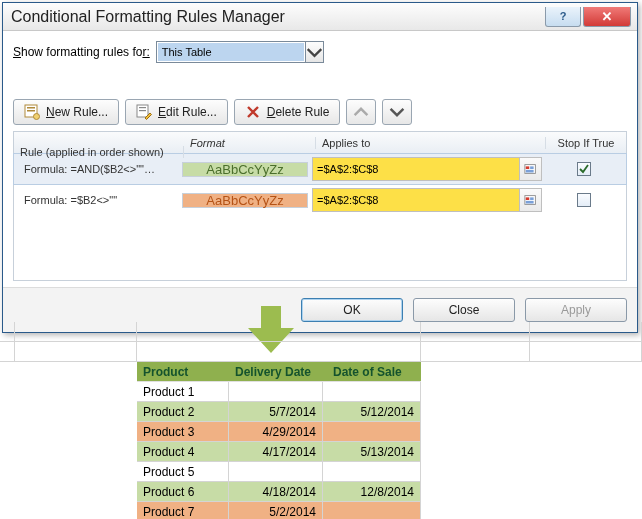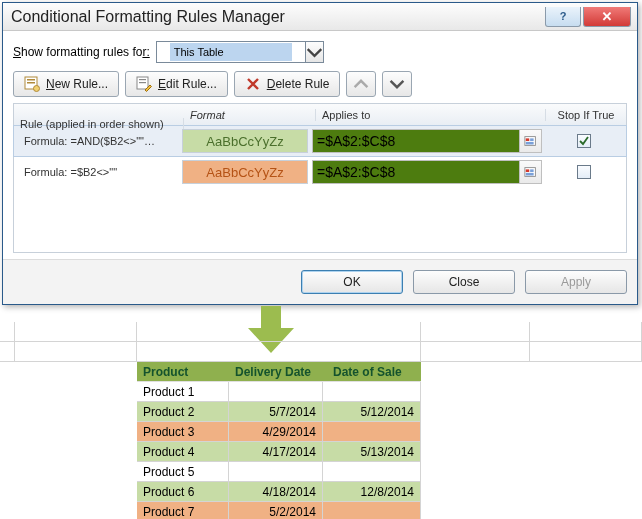--- a/index.html
+++ b/index.html
@@ -8,41 +8,41 @@
   .titlebar { height:28px; background:linear-gradient(#fdfdfd,#e8e8e8); border-bottom:1px solid #c8c8c8; display:flex; align-items:center; }
   .titlebar-text { padding-left:8px; flex:1; color:#222; font-size:16px; }
   .titlebar-btns { display:flex; }
   .titlebar-btn { width:36px; height:20px; border:1px solid #8a9aaa; border-top:none; border-radius:0 0 3px 3px; margin-right:2px; display:flex; align-items:center; justify-content:center; font-size:11px; }
   .btn-help { background:linear-gradient(#eaf3fb,#c7ddf0); color:#2a5a8a; font-weight:bold; }
   .btn-close { background:linear-gradient(#f07a78,#d23a36); color:#fff; font-weight:bold; width:48px; margin-right:6px; font-size:13px; }
   .dialog-body { padding:10px 10px 6px 10px; }
   .rowline { display:flex; align-items:center; margin-bottom:8px; }
   .und { text-decoration:underline; }
   .dropdown { position:relative; margin-left:6px; width:168px; height:22px; border:1px solid #7a8a9a; background:#fff; display:flex; align-items:center; }
-  .dropdown-text { flex:1; padding:0 4px; background:#bcd5ef; height:18px; margin:13px; line-height:18px; font-size:11px; }
+  .dropdown-text { flex:1; padding:0 4px; background:#bcd5ef; height:18px; margin:1px; line-height:18px; font-size:11px; }
   .dropdown-arrow { width:18px; height:20px; border-left:1px solid #7a8a9a; background:linear-gradient(#fdfdfd,#e6e6e6); display:flex; align-items:center; justify-content:center; }
   .toolbar { display:flex; gap:6px; margin:2px 0 6px 0; }
-  .tbtn { height:26px; border:1px solid #9aa6b2; border-radius:3px; background:linear-gradient(#fdfdfd,#e7e7e7); display:flex; align-items:center; padding:0 10px; gap:6px; font-size:12px; color:#222; }
+  .tbtn { height:26px; border:1px solid #9aa6b2; border-radius:3px; background:linear-gradient(#fdfdfd,#e7e7e7); display:flex; align-items:center; padding:0 10px; gap:6px; font-size:12px; color:#222;margin-top:28px; }
   .tbtn.small { width:30px; padding:0; justify-content:center; }
   .tbtn.disabled { color:#9a9a9a; }
   .icon { width:16px; height:16px; display:inline-flex; align-items:center; justify-content:center; }
   .rules-hdr { display:flex; background:linear-gradient(#fafbfc,#e9eef4); border:1px solid #c7d0da; border-bottom:none; height:22px; align-items:center; font-size:11px; color:#333; }
   .rules-hdr .c1 { width:170px; padding-left:6px; border-right:1px solid #d6dde5;margin-top:19px;}
   .rules-hdr .c2 { width:132px; padding-left:6px; border-right:1px solid #d6dde5;font-style:italic;}
   .rules-hdr .c3 { flex:1; padding-left:6px; border-right:1px solid #d6dde5;}
   .rules-hdr .c4 { width:80px; text-align:center; }
   .rules-list { border:1px solid #c7d0da; height:128px; background:#fff; }
   .rule-row { display:flex; align-items:center; height:32px; padding:2px 4px; gap:4px; }
   .rule-row.sel { background:#e8eef6; border:1px solid #b9cde3; margin:-1px; }
   .rr-text { width:160px; font-size:11px; color:#333; padding-left:6px; overflow:hidden; white-space:nowrap; }
-  .rr-fmt { width:126px; height:24px; border:1px solid #c7d0da; display:flex; align-items:center; justify-content:center; font-size:13px; }
+  .rr-fmt { width:126px; height:15px; border:1px solid #c7d0da; display:flex; align-items:center; justify-content:center; font-size:13px; }
   .fmt-green { background:#c7dca6; color:#4b6f2c; }
   .fmt-orange { background:#f0b184; color:#b55316; }
   .rr-range { flex:1; display:flex; height:24px; border:1px solid #bfbfbf; background:#fff; position:relative; }
-  .rr-range input { border:none; outline:none; flex:1; font-size:14px; padding:8px 4px; background:#4d7c0f; }
+  .rr-range input { border:none; outline:none; flex:1; font-size:11px; padding:8px 4px; background:#fde047; }
   .refbtn { width:22px; border-left:1px solid #bfbfbf; background:linear-gradient(#fafafa,#eaeaea); display:flex; align-items:center; justify-content:center; }
   .refbtn svg { width:14px; height:14px; }
   .rr-stop { width:76px; display:flex; justify-content:center; }
   .cbox { width:14px; height:14px; border:1px solid #6a7a8a; background:linear-gradient(#fafcff,#e4edf7); display:flex; align-items:center; justify-content:center; }
   .cbox svg { width:10px; height:10px; }
   .dlg-buttons { display:flex; justify-content:flex-end; gap:10px; padding:10px; border-top:1px solid #dcdcdc; background:#f3f3f3; }
   .dlgbtn { width:102px; height:24px; border:1px solid #8a99a8; border-radius:3px; background:linear-gradient(#fdfdfd,#e6e6e6); font-size:12px; color:#222; }
   .dlgbtn.primary { border-color:#3c7fb1; box-shadow:0 0 0 1px #aed3ef inset; }
   .dlgbtn.disabled { color:#9a9a9a; }
 

